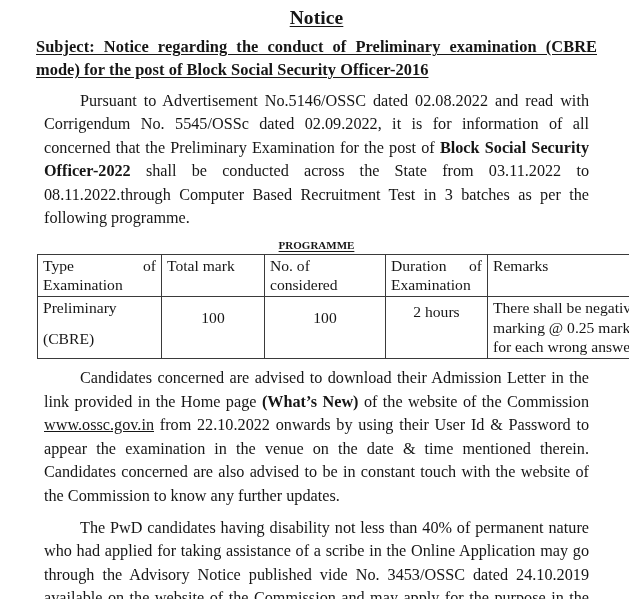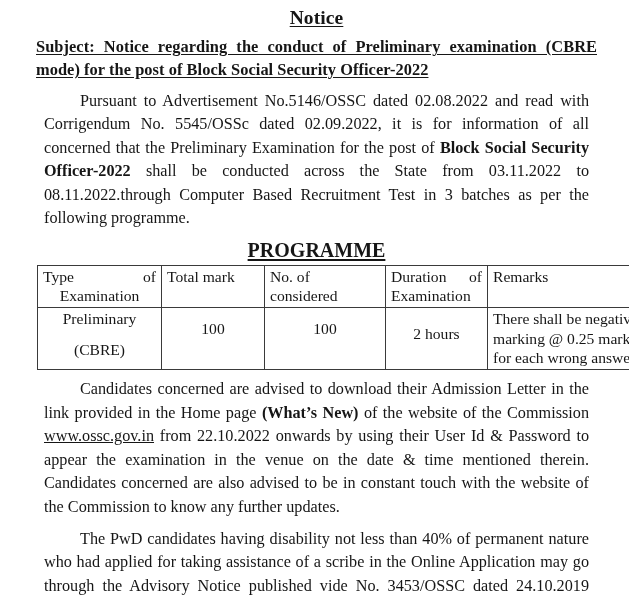--- a/index.html
+++ b/index.html
@@ -67,42 +67,42 @@
   }
   b.bold {
     font-weight: bold;
   }
   .link-u {
     text-decoration: underline;
     text-underline-offset: 1px;
   }
   .programme-head {
     text-align: center;
-    font-size: 20px;
+    font-size: 11px;
     font-weight: bold;
     margin: 1px 0 3px 0;
   }
   .programme-head span {
     text-decoration: underline;
     text-underline-offset: 2px;
   }
   table.prog {
     border-collapse: collapse;
     width: 561px;
     margin: 0 0 0 1px;
     table-layout: fixed;
     font-size: 15.6px;
   }
   table.prog td {
     border: 1px solid #3a3a3a;
     vertical-align: top;
     padding: 1px 5px 2px 5px;
     line-height: 1.235;
   }
-  td.c1 { width: 113px; text-align: center; }
+  td.c1 { width: 113px; }
   td.c2 { width: 92px; text-align: center; }
   td.c3 { width: 110px; text-align: center; }
   td.c4 { width: 91px; margin-left: 40px; }
   td.c5 { width: 155px; }
   .hdr-split {
     display: flex;
     justify-content: space-between;
   }
   .cell-line2 {
     display: block;
@@ -111,32 +111,32 @@
     display: block;
     margin-top: 11px;
   }
   .num-cell {
     display: block;
     padding-top: 10px;
   }
   .dur-cell {
     display: block;
     text-align: center;
-    padding-top: 15px;
+    padding-top: 4px;
   }
 </style>
 </head>
 <body>
 
 <div class="page">
 
   <h1 class="doc-title"><span class="u">Notice</span></h1>
 
   <div class="subject">
-      <span class="subject-inner">Subject: Notice regarding the conduct of Preliminary examination (CBRE mode) for the post of Block Social Security Officer-2022</span>
+      <span class="subject-inner">Subject: Notice regarding the conduct of Preliminary examination (CBRE mode) for the post of Block Social Security Officer-2016</span>
     </div>
 
   <p class="body-para indent gap-before"><span>Pursuant to Advertisement No.5146/OSSC dated 02.08.2022 and read with Corrigendum No. 5545/OSSc dated 02.09.2022,  it is for information of all concerned that the Preliminary Examination for the post of </span><b class="bold">Block Social Security Officer-2022</b><span> shall be conducted across the State from 03.11.2022 to 08.11.2022.through Computer Based Recruitment Test in 3 batches as per the following programme.</span></p>
 
   <div class="programme-head"><span>PROGRAMME</span></div>
 
   <table class="prog">
     <tbody>
       <tr>
         <td class="c1">

